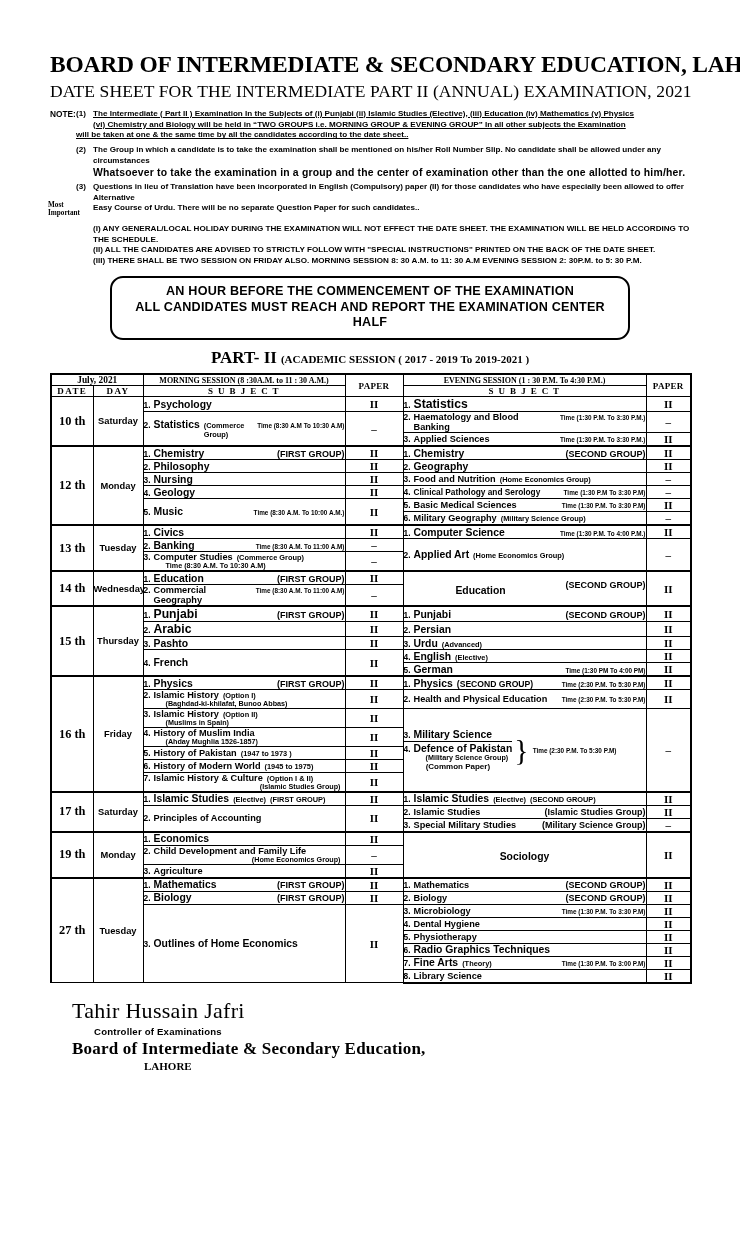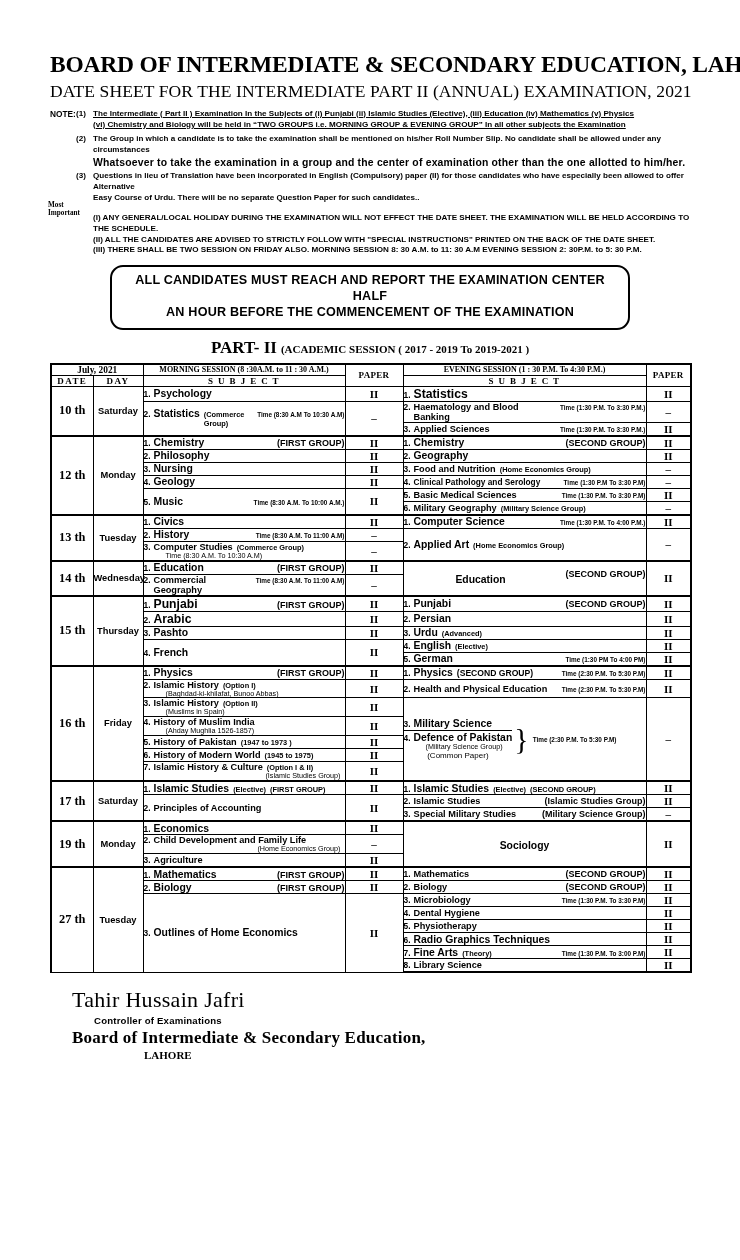--- a/index.html
+++ b/index.html
@@ -85,21 +85,21 @@
   .sline { display:flex; align-items:baseline; width:100%; }
   .snum  { flex:none; font-size:8.4px; font-weight:bold; margin-right:3px; }
   .sname { font-weight:bold; }
   .sz-l  { font-size:12.2px; }
   .sz-m  { font-size:10.4px; }
   .sz-s  { font-size:9.2px; }
   .sz-xs { font-size:8.3px; }
   .paren { font-size:7.4px; font-weight:bold; margin-left:4px; }
   .group-r { margin-left:auto; font-size:9px; font-weight:bold; padding-left:8px; white-space:nowrap; }
   .time-r  { margin-left:auto; font-size:6.4px; font-weight:bold; padding-left:8px; white-space:nowrap; }
-  .sub2 { font-size:7.2px; font-weight:normal; line-height:1.1; }
+  .sub2 { font-size:7.2px; font-weight:bold; line-height:1.1; }
   .sub2.ind { padding-left:22px; }
   .sub2.right { text-align:right; padding-right:4px; }
   .sub2.center { text-align:center; }
   .centerblock { text-align:center; }
 
   
   .brace-wrap { position:relative; display:flex; align-items:center; width:100%; }
   .brace-left { flex:none; }
   .brace-glyph { font-size:30px; line-height:0.6; font-weight:normal; margin:0 4px 0 2px; font-family:"Liberation Serif",serif; }
   .brace-time { font-size:6.4px; font-weight:bold; white-space:nowrap; }
@@ -127,20 +127,23 @@
     </div>
 
     <div class="note-line">
       <span class="note-lead">NOTE:</span>
       <span class="note-num">(1)</span>
       <span class="note-txt u">The Intermediate ( Part II ) Examination In the Subjects  of  (i)   Punjabi   (ii) Islamic Studies (Elective),  (iii) Education   (iv) Mathematics (v) Physics</span>
     </div>
     <div class="note-line indent1">
       <span class="note-txt u">(vi) Chemistry and Biology will be held in “TWO  GROUPS i.e. MORNING GROUP &amp;  EVENING GROUP”  In all  other  subjects the Examination</span>
     </div>
+    <div class="note-line indent2">
+      <span class="note-txt u">will be taken at one &amp; the same time by all the candidates according to the date sheet..</span>
+    </div>
 
     <div class="note-line" style="margin-top:4px;">
       <span class="note-lead"></span>
       <span class="note-num">(2)</span>
       <span class="note-txt">The  Group in which a candidate is to take the examination shall be mentioned on his/her Roll Number Slip.  No candidate shall be allowed under any circumstances</span>
     </div>
     <div class="note-line indent1">
       <span class="note-txt big-note">Whatsoever  to take the examination in a group and the center  of examination other than the one allotted to him/her.</span>
     </div>
 
@@ -159,22 +162,22 @@
     <div class="note-line indent1">
       <span class="note-txt">(II) ALL THE CANDIDATES  ARE ADVISED TO STRICTLY FOLLOW  WITH "SPECIAL  INSTRUCTIONS" PRINTED  ON  THE  BACK  OF  THE  DATE SHEET.</span>
     </div>
     <div class="note-line indent1">
       <span class="note-txt">(III) THERE SHALL BE TWO SESSION ON FRIDAY ALSO.  MORNING SESSION 8: 30 A.M. to 11: 30 A.M EVENING SESSION 2: 30P.M. to 5: 30 P.M.</span>
     </div>
   </div>
 
   <div class="announce-wrap">
     <div class="announce">
+      <div>AN HOUR BEFORE THE COMMENCEMENT  OF  THE  EXAMINATION</div>
       <div>ALL  CANDIDATES  MUST  REACH  AND  REPORT THE  EXAMINATION CENTER HALF</div>
-      <div>AN HOUR BEFORE THE COMMENCEMENT  OF  THE  EXAMINATION</div>
     </div>
   </div>
 
   <div class="part-line">
     <span class="p1">PART- II</span>
     <span class="p2">(ACADEMIC SESSION  ( 2017 - 2019  To  2019-2021 )</span>
   </div>
 
   <table class="ds">
     <colgroup>
@@ -362,21 +365,21 @@
               <span class="sname sz-m">Computer Science</span>
               <span class="time-r">Time (1:30 P.M.  To  4:00 P.M.)</span>
             </div>
           </td>
           <td class="paper-cell br-thick bt-thick">II</td>
         </tr>
         <tr>
           <td class="subj">
             <div class="sline">
               <span class="snum">2.</span>
-              <span class="sname sz-m">History</span>
+              <span class="sname sz-m">Banking</span>
               <span class="time-r">Time (8:30 A.M.  To  11:00 A.M)</span>
             </div>
           </td>
           <td class="paper-cell">–</td>
           <td class="subj" rowspan="2">
             <div class="sline">
               <span class="snum">2.</span>
               <span class="sname sz-m">Applied Art</span>
               <span class="paren">(Home Economics Group)</span>
             </div>

